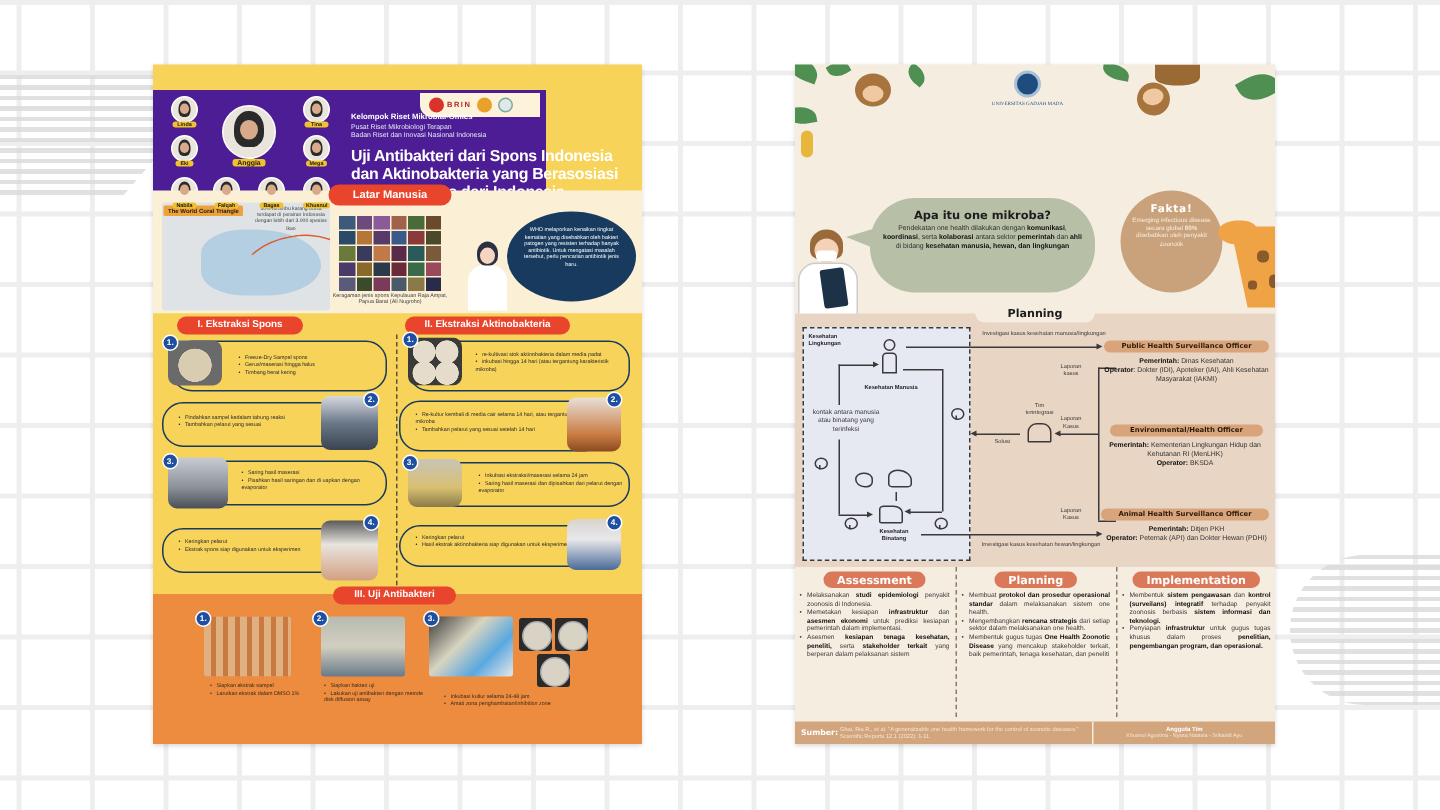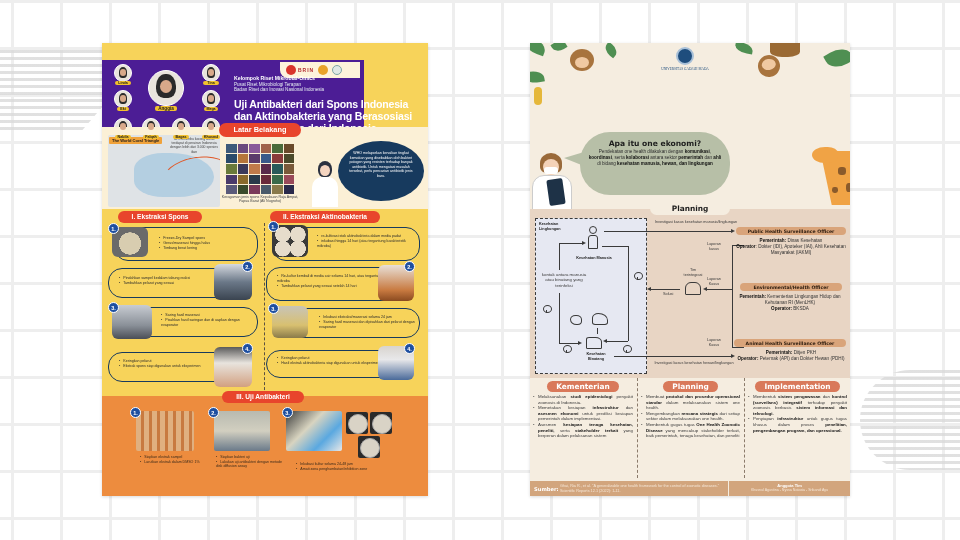--- a/index.html
+++ b/index.html
@@ -177,21 +177,21 @@
       </div>
       <div class="lp-org">
         <div class="o1">Kelompok Riset Mikrobial-Omics</div>
         <div>Pusat Riset Mikrobiologi Terapan</div>
         <div>Badan Riset dan Inovasi Nasional Indonesia</div>
       </div>
       <div class="lp-title">Uji Antibakteri dari Spons Indonesia dan Aktinobakteria yang Berasosiasi dengan Spons dari Indonesia</div>
     </div>
 
     <div class="bg-sec"></div>
-    <div class="pill" style="left:117px;top:80px;width:82px;height:14px;font-size:7.4px;line-height:14px">Latar Belakang</div>
+    <div class="pill" style="left:117px;top:80px;width:82px;height:14px;font-size:7.4px;line-height:14px">Latar Manusia</div>
     <div class="map">
       <div class="sea"></div>
         <div class="arc"></div>
     </div>
     <div class="map-tag">The World Coral Triangle</div>
     <div class="map-cap">30% terumbu karang dunia terdapat di perairan Indonesia dengan lebih dari 3.000 spesies ikan</div>
     <div class="coral">
       <span style="background:#3d5a7a"></span>
         <span style="background:#6b4a7e"></span>
         <span style="background:#8a5a9a"></span>
@@ -353,22 +353,26 @@
     <div class="ugm-text">UNIVERSITAS GADJAH MADA</div>
 
     <div class="doctor">
       <div class="coat"></div>
         <div class="hair"></div>
         <div class="face"></div>
         <div class="mask"></div>
         <div class="clip"></div>
     </div>
     <div class="bubble">
-      <h3>Apa itu one ekonomi?</h3>
+      <h3>Apa itu one mikroba?</h3>
       <p><span>Pendekatan one health dilakukan dengan </span><b>komunikasi</b><span>, </span><b>koordinasi</b><span>, serta </span><b>kolaborasi</b><span> antara sektor </span><b>pemerintah</b><span> dan </span><b>ahli</b><span> di bidang </span><b>kesehatan manusia, hewan, dan lingkungan</b></p>
+    </div>
+    <div class="fakta">
+      <h4>Fakta!</h4>
+      <p><span>Emerging infectious disease secara global</span> <b>60%</b><span> disebabkan oleh penyakit zoonotik</span></p>
     </div>
     <div class="giraffe">
       <div class="neck"></div>
         <div class="head"></div>
       <span class="spot" style="left:26px;top:30px;width:8px;height:8px"></span>
       <span class="spot" style="left:34px;top:46px;width:7px;height:9px"></span>
       <span class="spot" style="left:20px;top:50px;width:6px;height:6px"></span>
     </div>
 
     <div class="fw-band"></div>
@@ -416,21 +420,21 @@
 
     <div class="officer" style="left:206px;top:184px;width:110px">Public Health Surveillance Officer</div>
     <div class="odesc" style="left:206px;top:195px;width:110px"><b>Pemerintah:</b><span> Dinas Kesehatan</span><br><b>Operator</b><span>: Dokter (IDI), Apoteker (IAI), Ahli Kesehatan Masyarakat (IAKMI)</span></div>
     <div class="officer" style="left:210px;top:240px;width:102px">Environmental/Health Officer</div>
     <div class="odesc" style="left:200px;top:251px;width:120px"><b>Pemerintah:</b><span> Kementerian Lingkungan Hidup dan Kehutanan RI (MenLHK)</span><br><b>Operator:</b><span> BKSDA</span></div>
     <div class="officer" style="left:204px;top:296px;width:112px">Animal Health Surveillance Officer</div>
     <div class="odesc" style="left:206px;top:307px;width:110px"><b>Pemerintah:</b><span> Ditjen PKH</span><br><b>Operator:</b><span> Peternak (API) dan Dokter Hewan (PDHI)</span></div>
 
     <div class="api-sec"></div>
     <div class="api-col" style="left:0">
-      <span class="api-h">Kementerian</span>
+      <span class="api-h">Assessment</span>
       <ul>
         <li><span>Melaksanakan </span><b>studi epidemiologi</b><span> penyakit zoonosis di Indonesia.</span></li>
         <li><span>Memetakan kesiapan </span><b>infrastruktur</b><span> dan </span><b>asesmen ekonomi</b><span> untuk prediksi kesiapan pemerintah dalam implementasi.</span></li>
         <li><span>Asesmen </span><b>kesiapan tenaga kesehatan, peneliti,</b><span> serta </span><b>stakeholder terkait</b><span> yang berperan dalam pelaksanan sistem</span></li>
       </ul>
     </div>
     <div class="api-col sep" style="left:214px">
       <span class="api-h">Implementation</span>
       <ul>
         <li><span>Membentuk </span><b>sistem pengawasan</b><span> dan </span><b>kontrol (surveilans) integratif</b><span> terhadap penyakit zoonosis berbasis </span><b>sistem informasi dan teknologi.</b></li>

